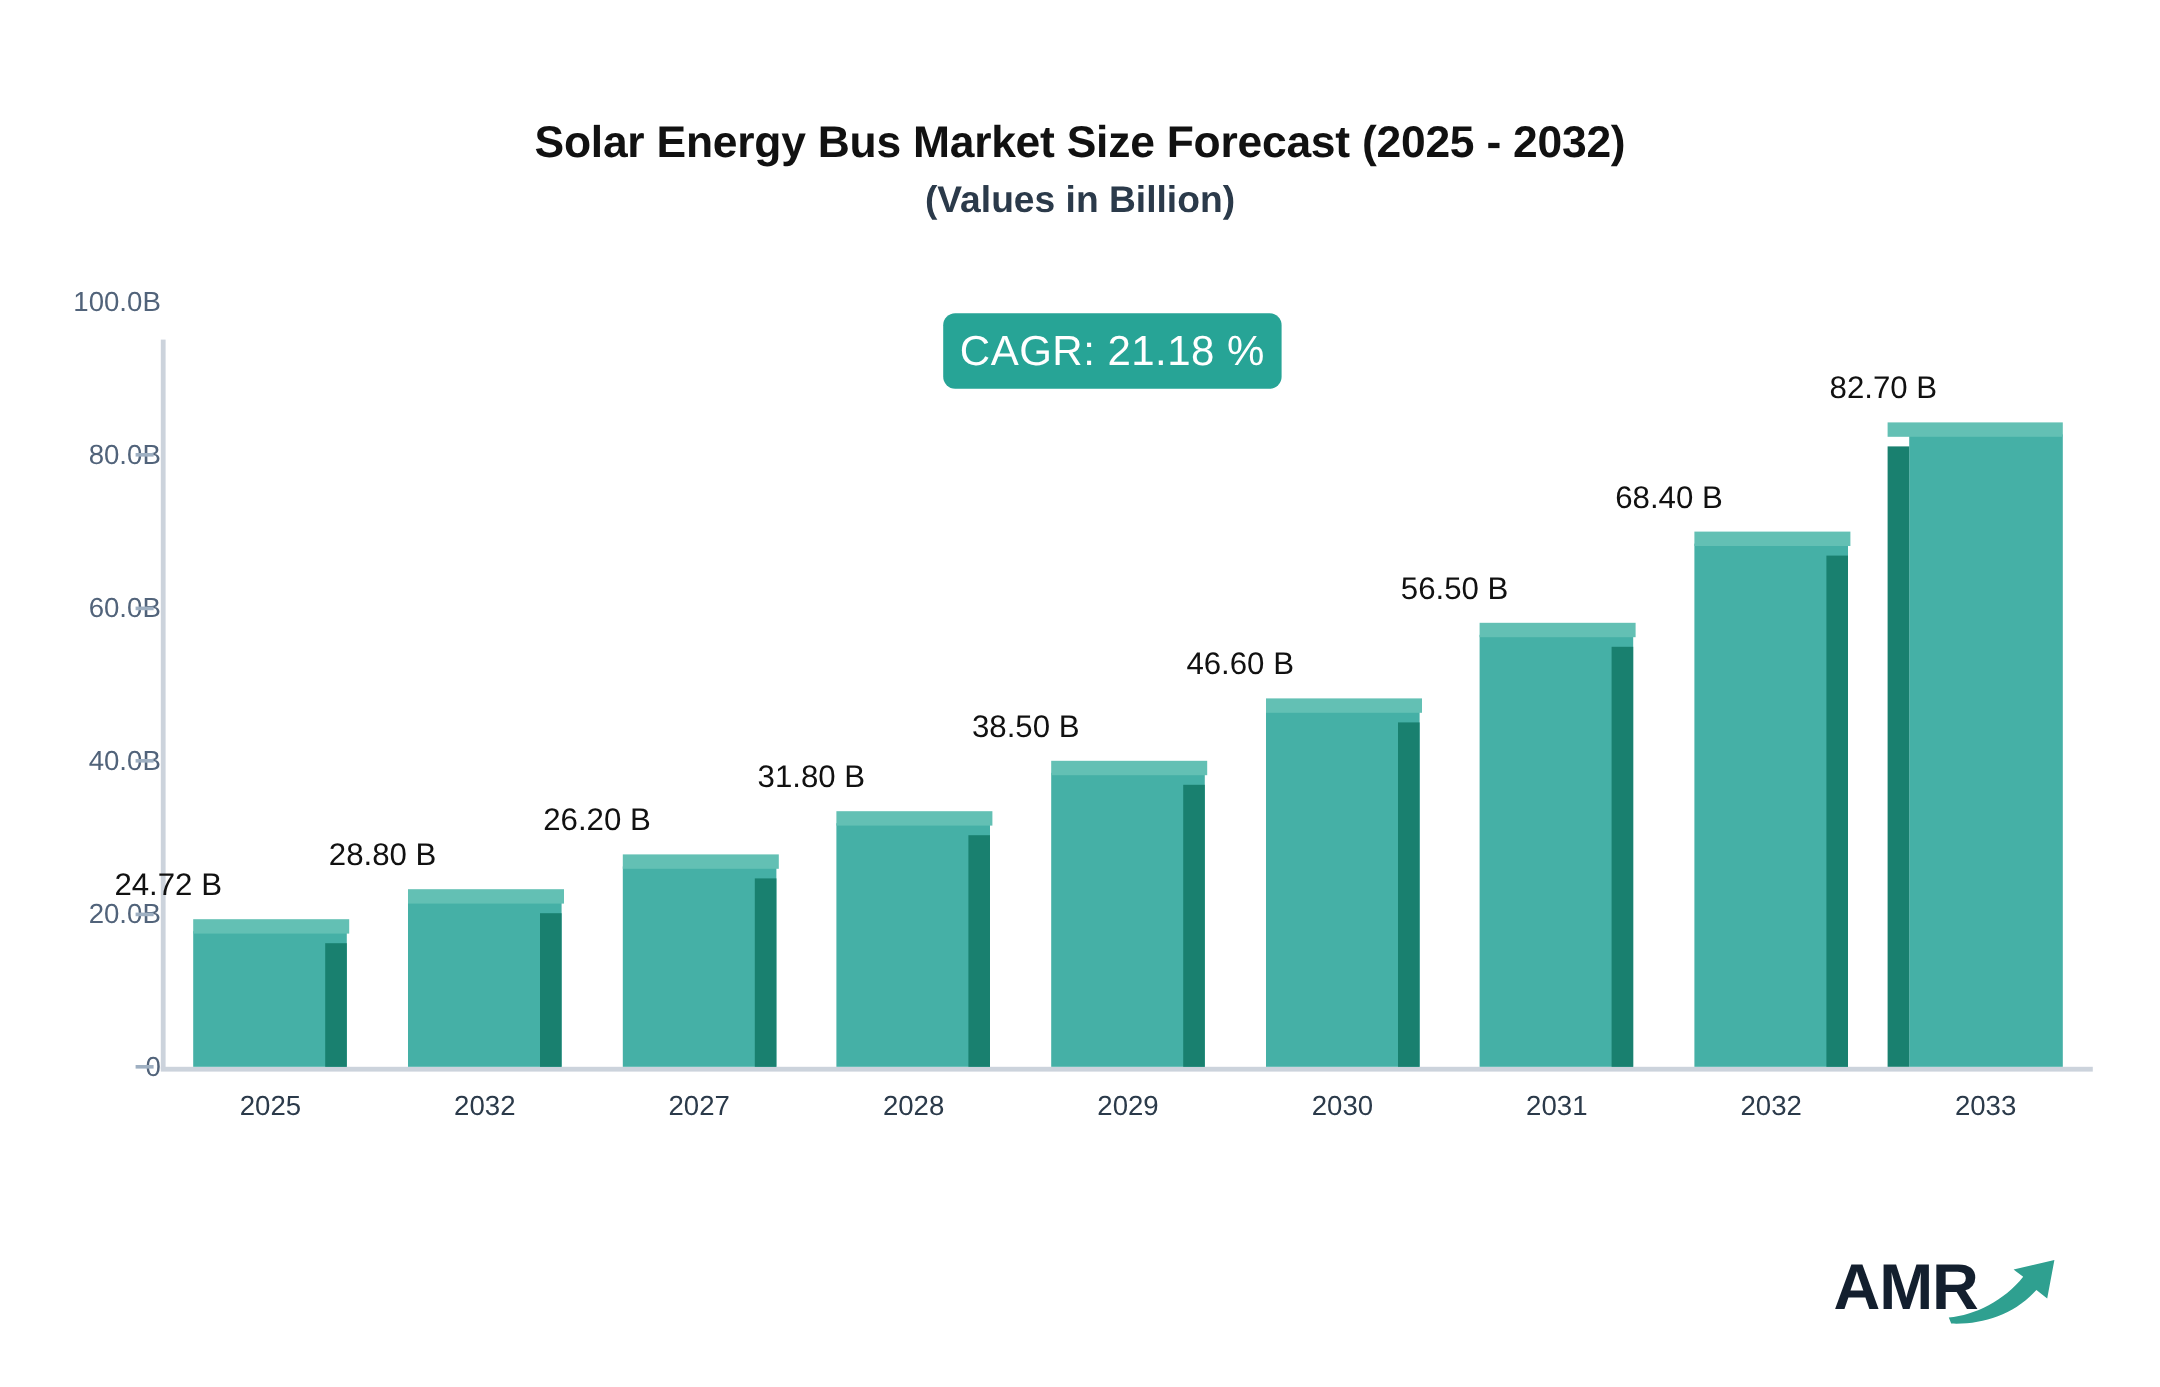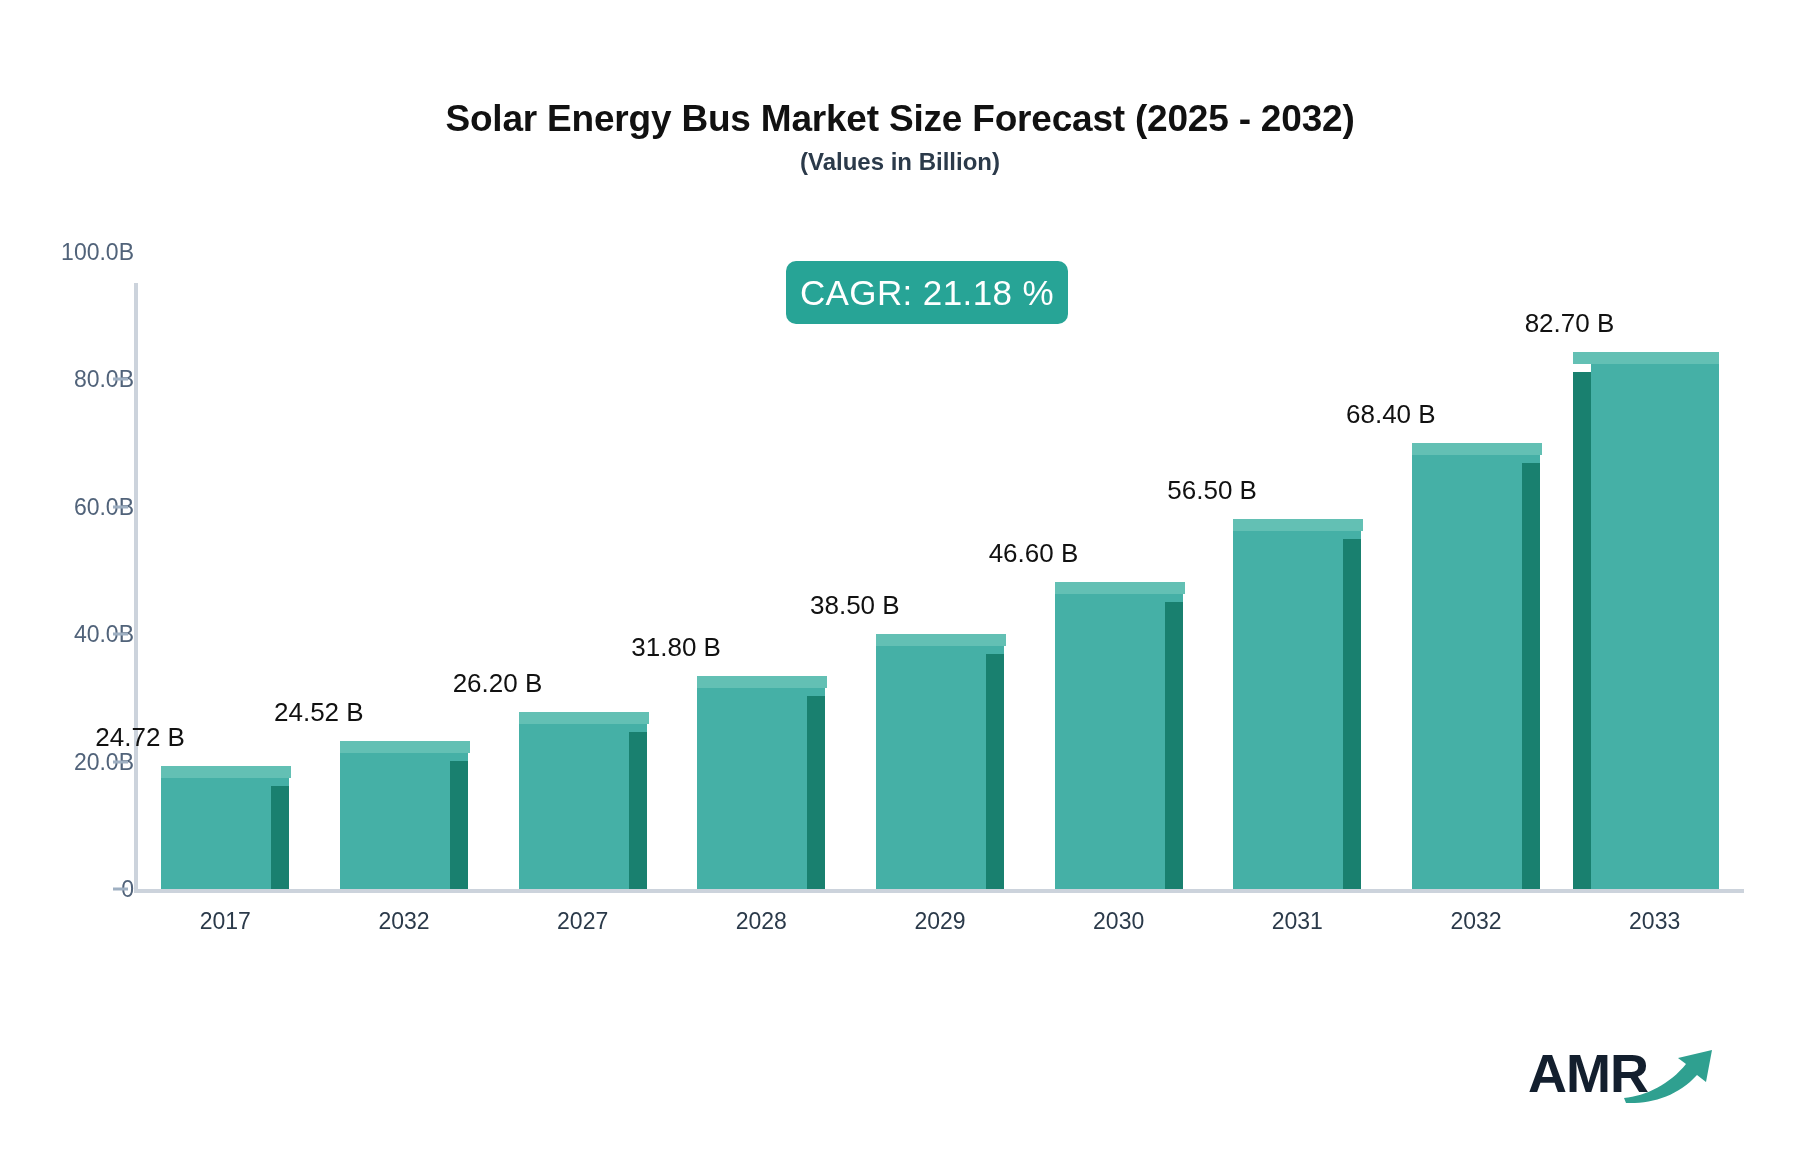--- a/index.html
+++ b/index.html
@@ -39,21 +39,21 @@
     letter-spacing: -0.2px;
     line-height: 1.15;
     margin: 0;
   }
   .chart-subtitle {
     position: absolute;
     left: 0;
     top: 148px;
     width: 1800px;
     text-align: center;
-    font-size: 24px;
+    font-size: 31px;
     font-weight: 600;
     color: #2b3a4a;
     line-height: 1.2;
   }
 
   
   .cagr-badge {
     position: absolute;
     left: 786px;
     top: 261px;
@@ -221,21 +221,21 @@
         </div>
         <div class="y-tick-wrap" style="top: 379.4px;">
           <div class="y-tick-label">80.0B</div>
           <div class="y-tick-dash"></div>
         </div>
         <div class="y-tick-wrap" style="top: 252px;">
           <div class="y-tick-label">100.0B</div>
         </div>
       </div>
     <div id="x-ticks">
-        <div class="x-tick-label" style="left: 225.333px;">2017</div>
+        <div class="x-tick-label" style="left: 225.333px;">2025</div>
         <div class="x-tick-label" style="left: 404px;">2032</div>
         <div class="x-tick-label" style="left: 582.667px;">2027</div>
         <div class="x-tick-label" style="left: 761.333px;">2028</div>
         <div class="x-tick-label" style="left: 940px;">2029</div>
         <div class="x-tick-label" style="left: 1118.67px;">2030</div>
         <div class="x-tick-label" style="left: 1297.33px;">2031</div>
         <div class="x-tick-label" style="left: 1476px;">2032</div>
         <div class="x-tick-label" style="left: 1654.67px;">2033</div>
       </div>
     <div id="bars">
@@ -243,21 +243,21 @@
           <div class="bar-front" style="height: 113.322px; background: rgb(69, 176, 166);"></div>
           <div class="bar-side" style="height: 103.322px; background: rgb(25, 128, 111); left: 110px;"></div>
           <div class="bar-top" style="background: rgb(99, 192, 180); top: -10px; left: 0px; width: 130px;"></div>
         </div>
         <div class="bar-label" style="left: 95.3333px; top: 721.678px;">24.72 B</div>
         <div class="bar-group" style="left: 340px; top: 751.408px; width: 128px; height: 137.592px;">
           <div class="bar-front" style="height: 137.592px; background: rgb(69, 176, 166);"></div>
           <div class="bar-side" style="height: 127.592px; background: rgb(25, 128, 111); left: 110px;"></div>
           <div class="bar-top" style="background: rgb(99, 192, 180); top: -10px; left: 0px; width: 130px;"></div>
         </div>
-        <div class="bar-label" style="left: 274px; top: 697.408px;">24.52 B</div>
+        <div class="bar-label" style="left: 274px; top: 697.408px;">28.80 B</div>
         <div class="bar-group" style="left: 518.667px; top: 722.106px; width: 128px; height: 166.894px;">
           <div class="bar-front" style="height: 166.894px; background: rgb(69, 176, 166);"></div>
           <div class="bar-side" style="height: 156.894px; background: rgb(25, 128, 111); left: 110px;"></div>
           <div class="bar-top" style="background: rgb(99, 192, 180); top: -10px; left: 0px; width: 130px;"></div>
         </div>
         <div class="bar-label" style="left: 452.667px; top: 668.106px;">26.20 B</div>
         <div class="bar-group" style="left: 697.333px; top: 686.434px; width: 128px; height: 202.566px;">
           <div class="bar-front" style="height: 202.566px; background: rgb(69, 176, 166);"></div>
           <div class="bar-side" style="height: 192.566px; background: rgb(25, 128, 111); left: 110px;"></div>
           <div class="bar-top" style="background: rgb(99, 192, 180); top: -10px; left: 0px; width: 130px;"></div>

